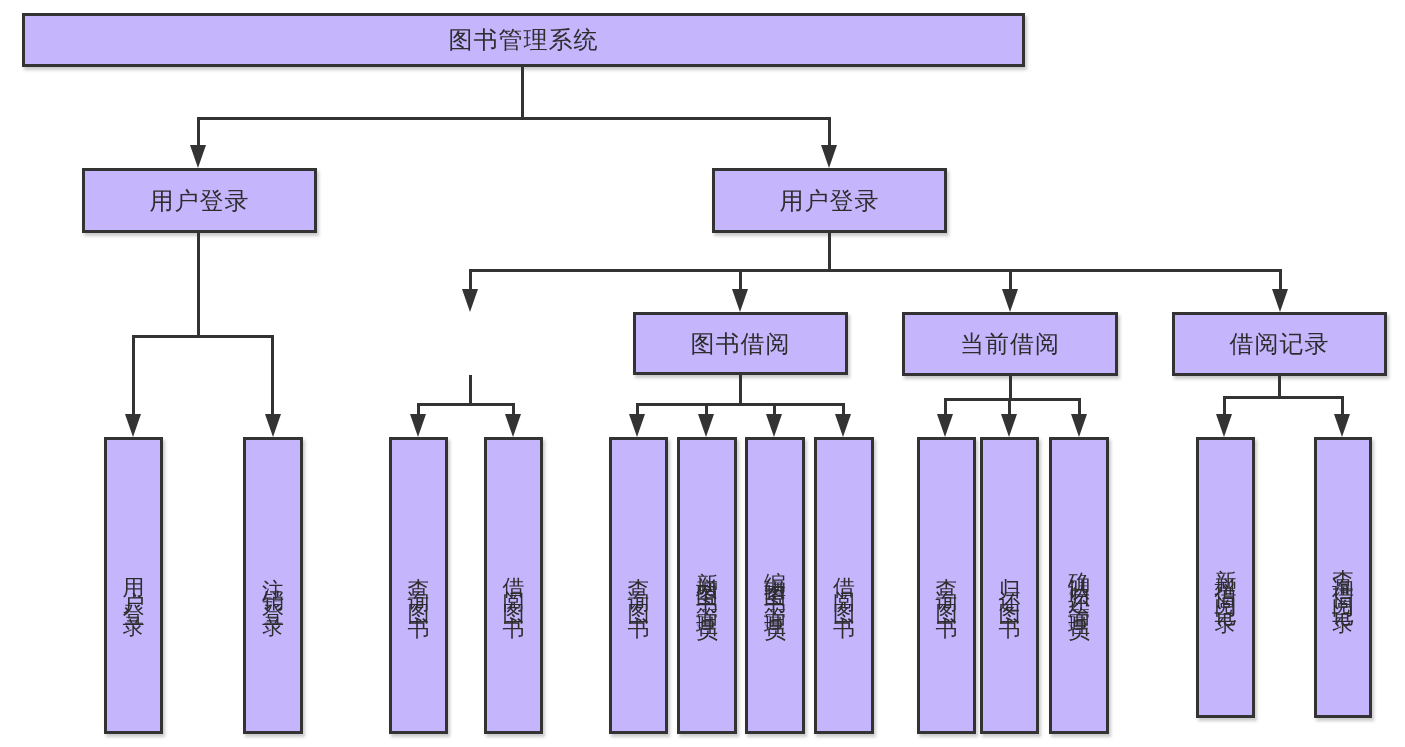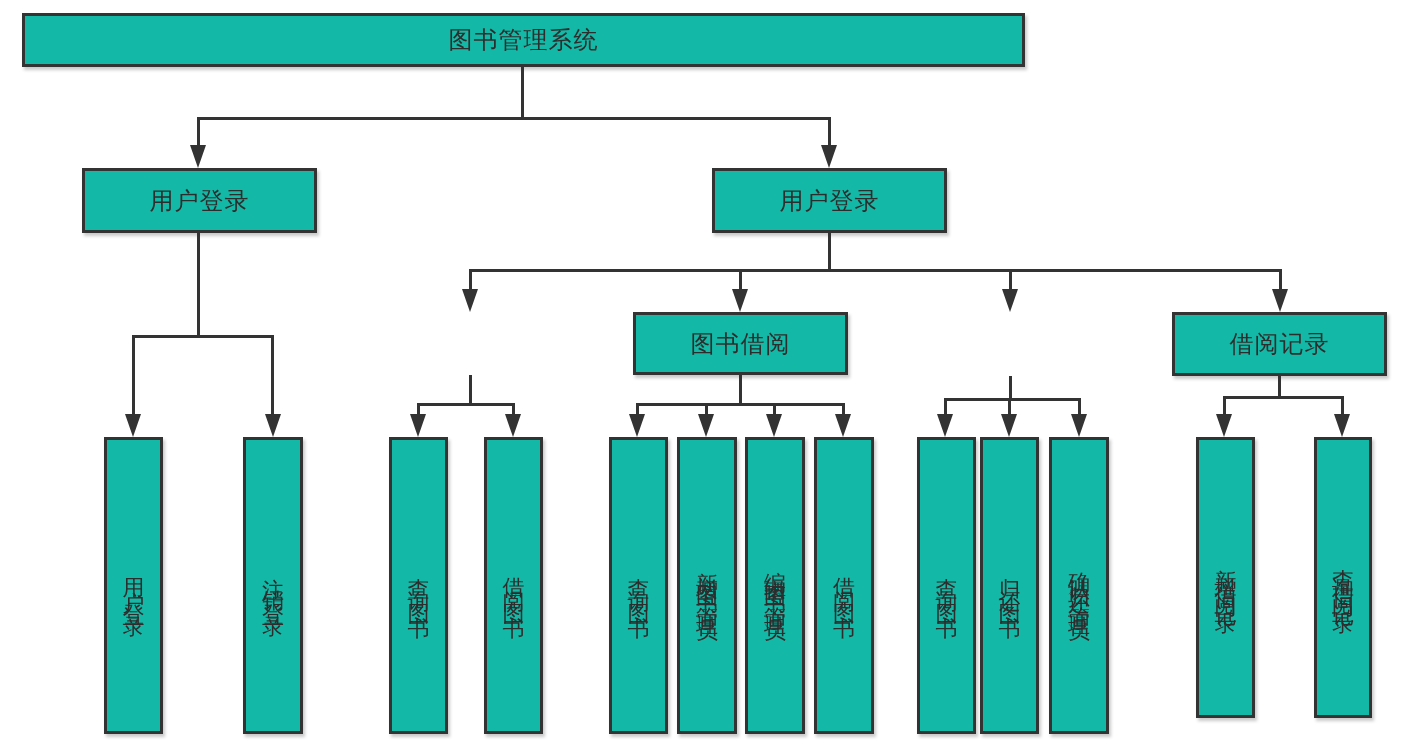--- a/index.html
+++ b/index.html
@@ -12,21 +12,21 @@
   .canvas{
     position:relative;
     width:1405px;height:747px;
     background:var(--bg);
     font-family:"Liberation Sans", sans-serif;
     overflow:hidden;
   }
   .box{
     position:absolute;
     box-sizing:border-box;
-    background:#14b8a6;
+    background:#c4b5fd;
     border:3px solid var(--line);
     display:flex;align-items:center;justify-content:center;
     box-shadow:2px 3px 3px rgba(80,80,80,.30);
   }
   .box .lbl{
     font-size:24px;
     color:var(--text);
     letter-spacing:1px;
     white-space:nowrap;
   }
@@ -94,20 +94,23 @@
   <div class="arrow" style="left:462px;top:289px"></div>
   <div class="vline" style="left:739px;top:269px;height:23px"></div>
   <div class="arrow" style="left:732px;top:289px"></div>
   <div class="vline" style="left:1009px;top:269px;height:23px"></div>
   <div class="arrow" style="left:1002px;top:289px"></div>
   <div class="vline" style="left:1279px;top:269px;height:23px"></div>
   <div class="arrow" style="left:1272px;top:289px"></div>
 
   <div class="box" style="left:633px;top:312px;width:215px;height:63px">
     <span class="lbl">图书借阅</span>
+  </div>
+  <div class="box" style="left:902px;top:312px;width:216px;height:64px">
+    <span class="lbl">当前借阅</span>
   </div>
   <div class="box" style="left:1172px;top:312px;width:215px;height:64px">
     <span class="lbl">借阅记录</span>
   </div>
 
   <div class="vline" style="left:469px;top:375px;height:31px"></div>
   <div class="hline" style="left:417px;top:403px;width:98px"></div>
   <div class="vline" style="left:417px;top:403px;height:13px"></div>
   <div class="arrow" style="left:410px;top:414px"></div>
   <div class="vline" style="left:512px;top:403px;height:13px"></div>

